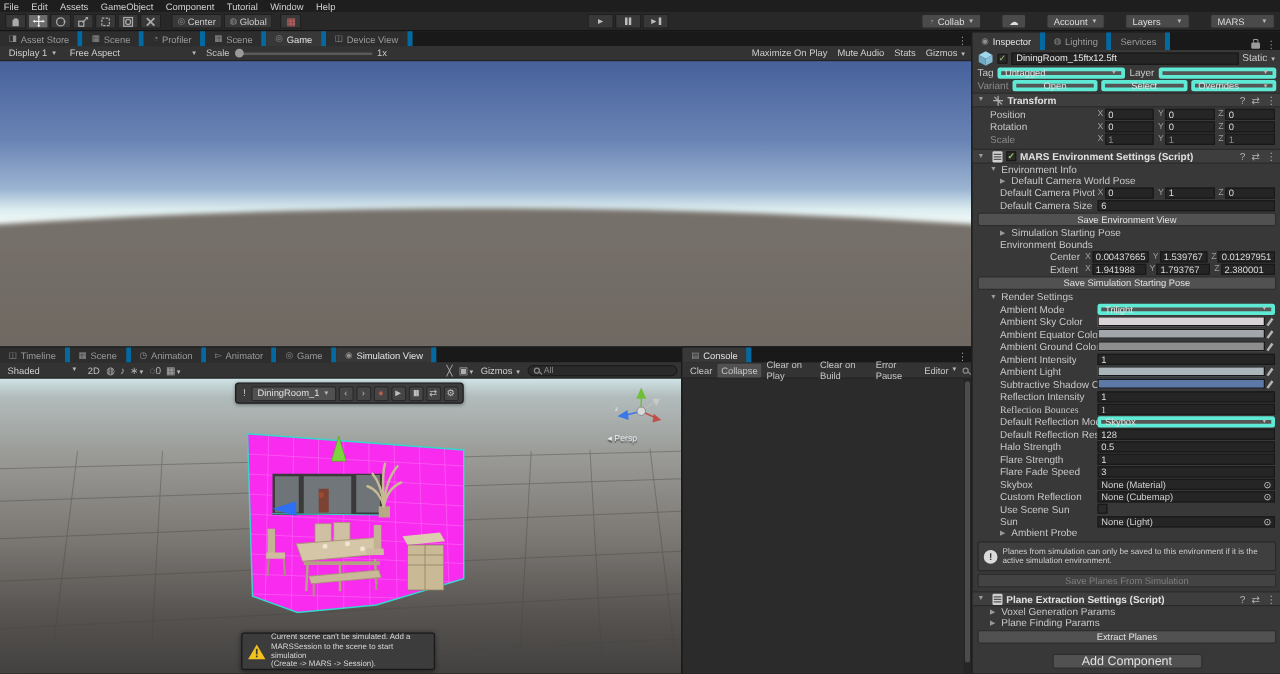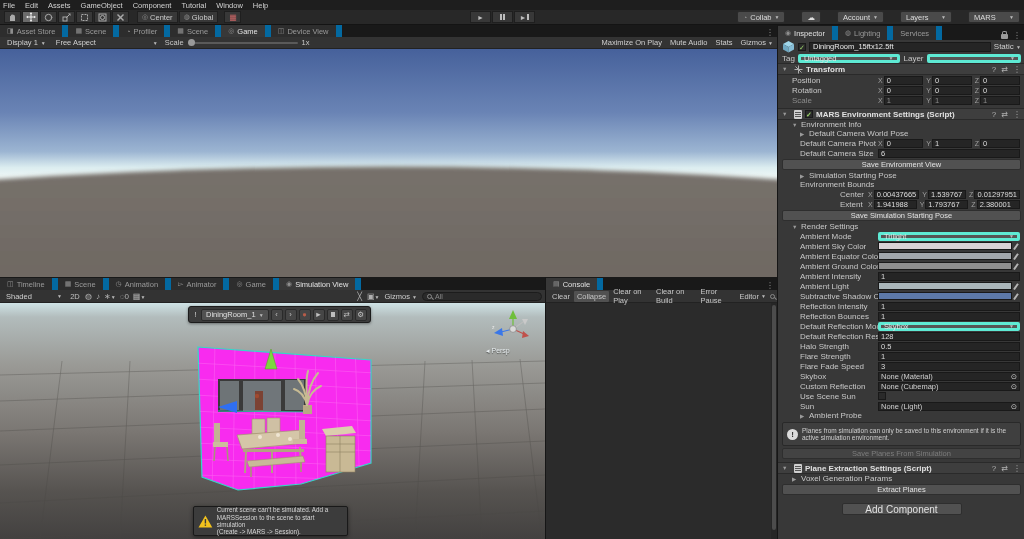--- a/index.html
+++ b/index.html
@@ -25,21 +25,21 @@
   .pbtn { width:21px; height:12px; background:#383838; border:1px solid #1f1f1f; color:#bdbdbd;
     display:flex; align-items:center; justify-content:center; font-size:7px; gap:1px; }
   .bar { display:inline-block; width:2px; height:6px; background:#bdbdbd; }
   .trgrp { position:absolute; right:4px; top:1px; display:flex; gap:16px; align-items:center; }
   .drbtn { height:12px; background:#4a4a4a; border:1px solid #2a2a2a; border-radius:2px; color:#ddd;
     padding:0 5px; display:flex; align-items:center; gap:3px; font-size:7.5px; }
   .caret { font-size:5px; color:#bbb; }
   
   .tabstrip { background:#191919; display:flex; align-items:flex-end; }
   .tab { height:12px; padding:0 7px; background:#2d2d2d; color:#9a9a9a; display:flex; align-items:center;
-    gap:3px; border-right:6px solid #0369a1; font-size:7.5px; white-space:nowrap; }
+    gap:3px; border-right:4px solid #0369a1; font-size:7.5px; white-space:nowrap; }
   .tab.active { background:#383838; color:#e2e2e2; }
   .tabicon { font-size:7px; color:#8f8f8f; }
   .kebab { margin-left:auto; margin-right:3px; color:#9a9a9a; font-size:8px; }
   
   .topTabs { position:absolute; left:0; top:25px; width:777px; height:12px; }
   .gametb { position:absolute; left:0; top:37px; width:777px; height:12px; background:#333;
     border-bottom:1px solid #222; display:flex; align-items:center; gap:4px; padding:0 4px; font-size:7.5px; }
   .gtdrop { display:flex; align-items:center; gap:3px; color:#cfcfcf; padding:0 3px; height:10px; }
   .slider { width:110px; height:2px; background:#5a5a5a; border-radius:1px; position:relative; }
   .knob { position:absolute; left:0; top:-3px; width:7px; height:7px; border-radius:50%; background:#9a9a9a; }
@@ -580,20 +580,33 @@
         </div>
         <div class="half">
           <span>Layer</span>
           <div class="ddrop">
               <span></span>
               <span class="caret">▼</span>
             </div>
         </div>
       </div>
 
+      <div style="display:flex; align-items:center; height:11px; padding:0 4px; gap:3px;">
+        <span class="dim">Variant</span>
+        <div class="ddrop" style="justify-content:center;">
+            <span>Open</span>
+          </div>
+        <div class="ddrop" style="justify-content:center;">
+            <span>Select</span>
+          </div>
+        <div class="ddrop">
+            <span>Overrides</span>
+            <span class="caret">▼</span>
+          </div>
+      </div>
 
       <div class="chead">
         <span class="fold">▼</span>
         <svg width="9" height="9" viewBox="0 0 9 9">
             <g stroke="#b0b0b0" stroke-width="1">
               <line x1="4.5" y1="0.5" x2="4.5" y2="8.5"></line>
               <line x1="0.5" y1="4.5" x2="8.5" y2="4.5"></line>
               <line x1="1.5" y1="1.5" x2="7.5" y2="7.5"></line>
             </g>
           </svg>
@@ -817,21 +830,21 @@
               <div class="dropper"></div>
             </div>
           </div>
         </div>
       <div class="irow rowrel" style="padding-left:22px;">
           <span class="lblcol">Reflection Intensity</span>
         <div class="val">
             <div class="nfld">1</div>
           </div>
         </div>
-      <div class="irow rowrel" style="padding-left:22px;">
+      <div class="irow rowrel" style="padding-left:22px;font-family:Liberation Serif, serif;">
           <span class="lblcol">Reflection Bounces</span>
         <div class="val">
             <div class="nfld">1</div>
           </div>
         </div>
       <div class="irow rowrel" style="padding-left:22px;">
           <span class="lblcol">Default Reflection Mode</span>
         <div class="val">
             <div class="ddrop">
               <span>Skybox</span>
@@ -914,19 +927,23 @@
         <span class="hicons">
             <span>?</span>
             <span>⇄</span>
             <span>⋮</span>
           </span>
       </div>
       <div class="irow" style="height:9px;">
           <span class="fold">▶</span>
           <span>Voxel Generation Params</span>
         </div>
+      <div class="irow" style="height:9px;">
+          <span class="fold">▶</span>
+          <span>Plane Finding Params</span>
+        </div>
       <div class="bigbtn">Extract Planes</div>
 
       <div class="addcomp">Add Component</div>
     </div>
   </div>
 
 </div>
 
 </body></html>

